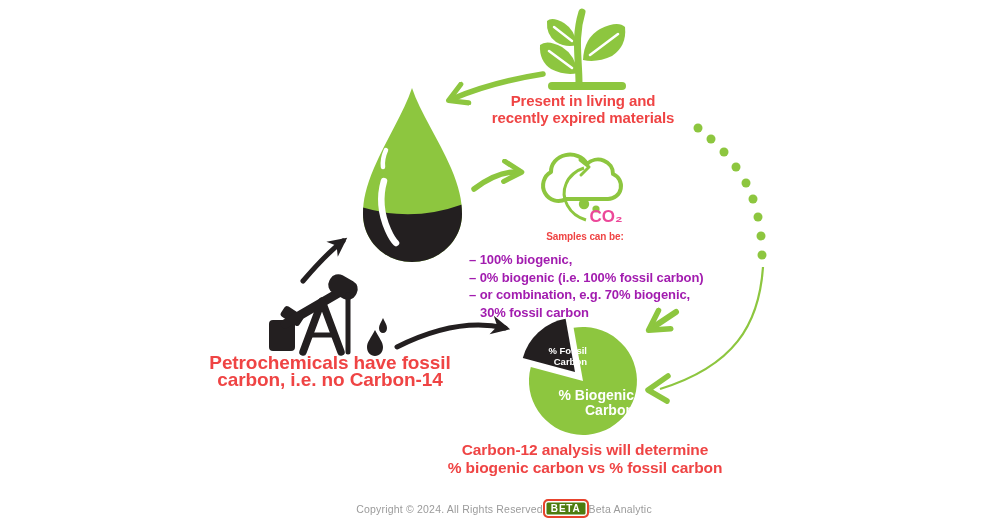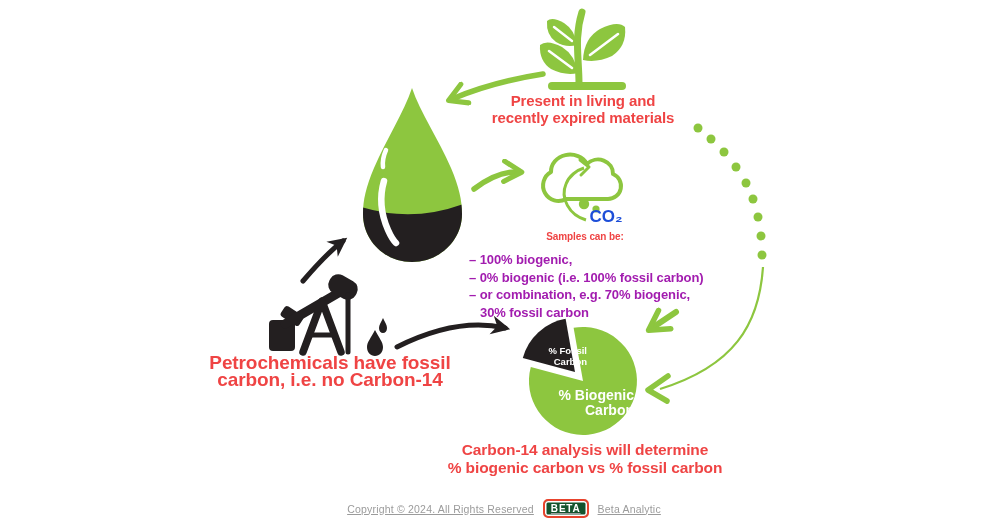--- a/index.html
+++ b/index.html
@@ -14,28 +14,28 @@
   }
   .cap .ln{display:block;}
   .samples-list{
     position:absolute;left:469px;top:251px;width:260px;
     font-weight:bold;color:#a21caf;font-size:13px;line-height:17.5px;text-align:left;
     letter-spacing:-0.1px;
   }
   .samples-list .indent{padding-left:11px;}
   .pie-label{position:absolute;color:#ffffff;font-weight:bold;text-align:right;z-index:3;}
   .co2{position:absolute;left:578px;top:207px;width:56px;text-align:center;
-       color:#1d4ed8;font-weight:bold;font-size:17px;letter-spacing:0;}
+       color:#ec4899;font-weight:bold;font-size:17px;letter-spacing:0;}
   .footer{
     position:absolute;left:0;right:0;top:499px;display:flex;align-items:center;
-    justify-content:center;gap:9px;color:#9b9b9b;font-size:10.5px;letter-spacing:0.2px;text-decoration:underline;
+    justify-content:center;color:#9b9b9b;font-size:10.5px;letter-spacing:0.2px;
   }
   .beta-logo{
     display:inline-flex;align-items:center;justify-content:center;
-    background:#14532d;color:#ffffff;border:2px solid #e8432d;border-radius:5px;
+    background:#4d7c0f;color:#ffffff;border:2px solid #e8432d;border-radius:5px;
     box-shadow:inset 0 0 0 1.5px #ffffff;padding:2px 6px;
     font-weight:bold;font-size:10px;letter-spacing:0.8px;
     font-family:"Liberation Sans","DejaVu Sans",sans-serif;
   }
 </style>
 </head>
 <body>
 
 <div class="canvas">
 
@@ -151,21 +151,21 @@
     <span class="ln">% Fossil</span>
     <span class="ln">Carbon</span>
   </div>
 
   <div class="pie-label" style="left:534px;top:388px;width:100px;font-size:14px;line-height:14.5px;">
     <span class="ln">% Biogenic</span>
     <span class="ln">Carbon</span>
   </div>
 
   <div class="cap" style="left:430px;top:441px;width:310px;font-size:15.5px;line-height:17.5px;">
-    <span class="ln">Carbon-14 analysis will determine</span>
+    <span class="ln">Carbon-12 analysis will determine</span>
     <span class="ln">% biogenic carbon vs % fossil carbon</span>
   </div>
 
   <div class="footer">
     <span>Copyright © 2024. All Rights Reserved</span>
     <span class="beta-logo">BETA</span>
     <span>Beta Analytic</span>
   </div>
 
 </div>

